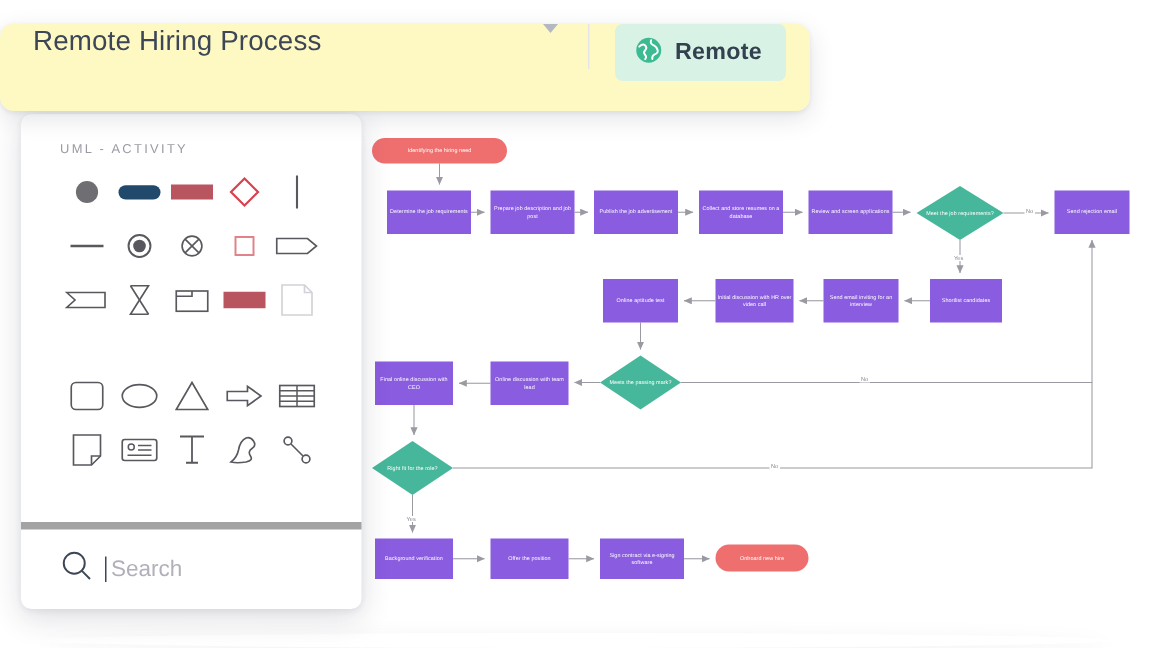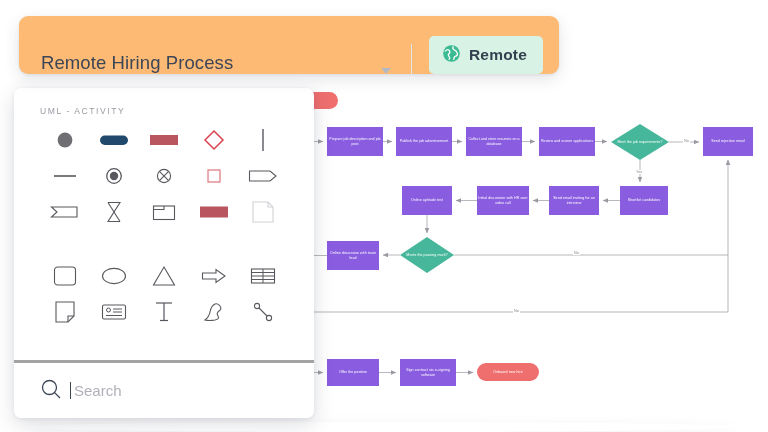--- a/index.html
+++ b/index.html
@@ -31,26 +31,26 @@
     position: absolute;
     font-size: 3.8px;
     color: #8a8a92;
     background: #fff;
     padding: 0 1px;
     font-family: "Liberation Sans", sans-serif;
   }
 
   
   #header-card {
-    position: absolute; left: 19px; top: 16px;
+    position: absolute; left: 0; top: 16px;
     width: 540px; height: 58px;
-    background: #fdba74;
+    background: #fef9c3;
     border-radius: 9px;
     box-shadow: 0 5px 16px rgba(40,45,70,.13), 0 1px 3px rgba(40,45,70,.08);
-    display: flex; align-items: flex-end;
+    display: flex; align-items: flex-start;
     padding: 0 16px 0 22px;
     z-index: 6;
   }
   #doc-title {
     font-size: 18.5px; color: #3d4657; font-weight: 400;
     letter-spacing: .1px; white-space: nowrap;
   }
   #title-caret {
     margin-left: auto; margin-right: 0;
     width: 0; height: 0;
@@ -64,41 +64,41 @@
   }
   #share-btn {
     display: flex; align-items: center; gap: 8px;
     background: #d8f2e6; border: none; border-radius: 5px;
     padding: 8px 16px 8px 13px; cursor: pointer;
   }
   #share-label { font-size: 15.5px; font-weight: 700; color: #33414f; letter-spacing: .2px; }
 
   
   #shapes-panel {
-    position: absolute; left: 14px; top: 88px;
-    width: 300px; height: 330px;
+    position: absolute; left: 14px; top: 76px;
+    width: 227px; height: 330px;
     background: #ffffff;
     border-radius: 7px;
     box-shadow: 0 6px 20px rgba(40,45,70,.16), 0 1px 4px rgba(40,45,70,.07);
     z-index: 5;
     display: flex; flex-direction: column;
   }
   .panel-section { padding: 0 26px; }
   .section-title {
     font-size: 8.6px; letter-spacing: 1.55px; color: #9a9aa4;
     font-weight: 400; text-transform: uppercase;
   }
   .shape-grid { display: grid; grid-template-columns: repeat(5, 1fr); }
   .shape-cell {
     height: 36px; display: flex; align-items: center; justify-content: center;
     cursor: pointer;
   }
   #search-row {
     margin-top: auto;
-    border-top: 3px solid #a3a3a3;
+    border-top: 5px solid #a3a3a3;
     height: 58px;
     display: flex; align-items: center; gap: 8px;
     padding: 0 26px;
   }
   #search-input {
     border: none; outline: none; background: transparent;
     font-size: 15px; color: #3d4657; width: 150px;
     font-family: "Liberation Sans", sans-serif;
     border-left: 1px solid #3d4657;
     padding-left: 3px;

